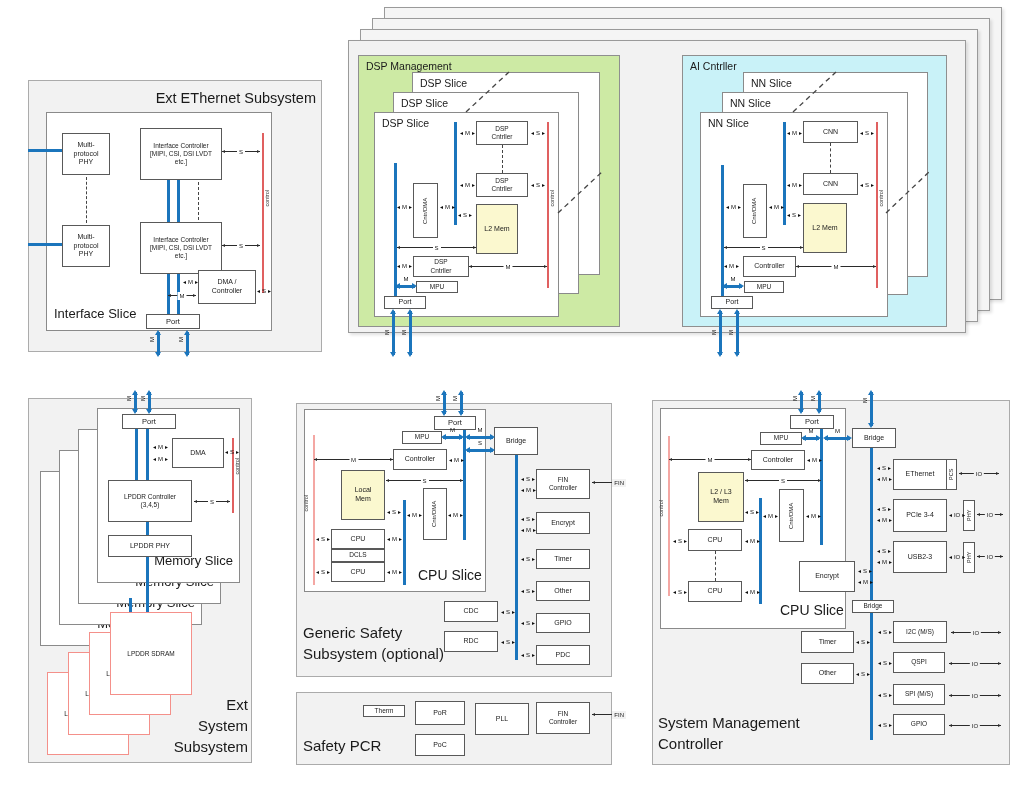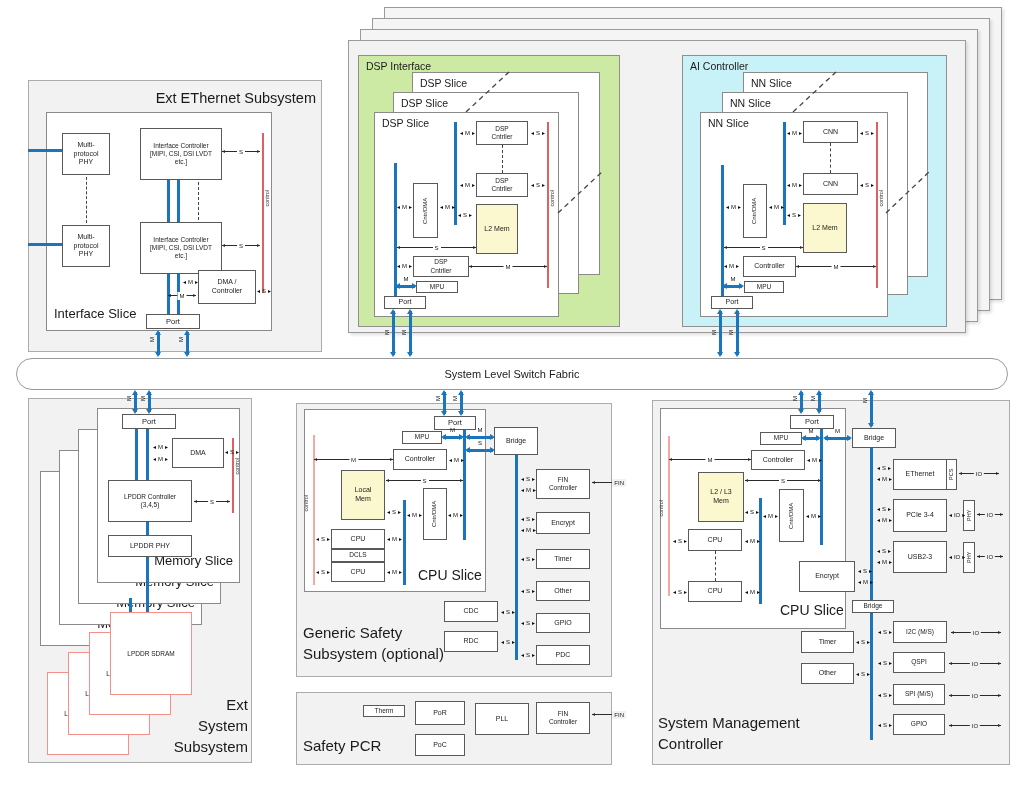--- a/index.html
+++ b/index.html
@@ -95,21 +95,21 @@
       </span>
     <span class="t" style="left:256px;top:287px"><b>S</b></span>
     <span class="vf" style="left:157px;top:332px;height:23px"></span>
     <span class="vf" style="left:186px;top:332px;height:23px"></span>
     <span class="vm" style="left:149px;top:337px">M</span>
     <span class="vm" style="left:178px;top:337px">M</span>
   </div>
 
   <div>
     <div class="grn" style="left:358px;top:55px;width:262px;height:272px"></div>
-    <div class="ts" style="left:366px;top:60px">DSP Interface</div>
+    <div class="ts" style="left:366px;top:60px">DSP Management</div>
     <div class="card" style="left:412px;top:72px;width:188px;height:203px"></div>
     <div class="ts" style="left:420px;top:77px">DSP Slice</div>
     <div class="card" style="left:393px;top:92px;width:186px;height:202px"></div>
     <div class="ts" style="left:401px;top:97px">DSP Slice</div>
     <div class="card" style="left:374px;top:112px;width:185px;height:205px"></div>
     <div class="ts" style="left:382px;top:117px">DSP Slice</div>
     <div class="bus" style="left:454px;top:122px;width:3px;height:103px"></div>
     <div class="bus" style="left:394px;top:163px;width:3px;height:140px"></div>
     <div class="ctl" style="left:547px;top:122px;height:166px"></div>
     <span class="ct" style="left:549px;top:190px">control</span>
@@ -142,21 +142,21 @@
         <b>M</b>
       </span>
     <span class="vf" style="left:392px;top:311px;height:44px"></span>
     <span class="vf" style="left:409px;top:311px;height:44px"></span>
     <span class="vm" style="left:384px;top:330px">M</span>
     <span class="vm" style="left:401px;top:330px">M</span>
   </div>
 
   <div>
     <div class="cyn" style="left:682px;top:55px;width:265px;height:272px"></div>
-    <div class="ts" style="left:690px;top:60px">AI Controller</div>
+    <div class="ts" style="left:690px;top:60px">AI Cntrller</div>
     <div class="card" style="left:743px;top:72px;width:185px;height:205px"></div>
     <div class="ts" style="left:751px;top:77px">NN Slice</div>
     <div class="card" style="left:722px;top:92px;width:186px;height:203px"></div>
     <div class="ts" style="left:730px;top:97px">NN Slice</div>
     <div class="card" style="left:700px;top:112px;width:188px;height:205px"></div>
     <div class="ts" style="left:708px;top:117px">NN Slice</div>
     <div class="bus" style="left:783px;top:122px;width:3px;height:103px"></div>
     <div class="bus" style="left:721px;top:165px;width:3px;height:138px"></div>
     <div class="ctl" style="left:876px;top:122px;height:166px"></div>
     <span class="ct" style="left:878px;top:190px">control</span>
@@ -184,21 +184,20 @@
       </span>
     <span class="hf" style="left:724px;top:285px;width:18px">
         <b>M</b>
       </span>
     <span class="vf" style="left:719px;top:311px;height:44px"></span>
     <span class="vf" style="left:736px;top:311px;height:44px"></span>
     <span class="vm" style="left:711px;top:330px">M</span>
     <span class="vm" style="left:728px;top:330px">M</span>
   </div>
 
-  <div class="fab" style="left:16px;top:358px;width:992px;height:32px">System Level Switch Fabric</div>
 
   <div>
     <div class="gray" style="left:28px;top:398px;width:224px;height:365px"></div>
     <div class="tl" style="left:140px;top:694px;width:108px;text-align:right">Ext
 System
 Subsystem</div>
     <div class="card" style="left:40px;top:471px;width:143px;height:175px"></div>
     <div class="tm" style="left:78px;top:616px;width:98px;text-align:right">Memory Slice</div>
     <div class="card" style="left:59px;top:450px;width:143px;height:175px"></div>
     <div class="tm" style="left:97px;top:595px;width:98px;text-align:right">Memory Slice</div>

